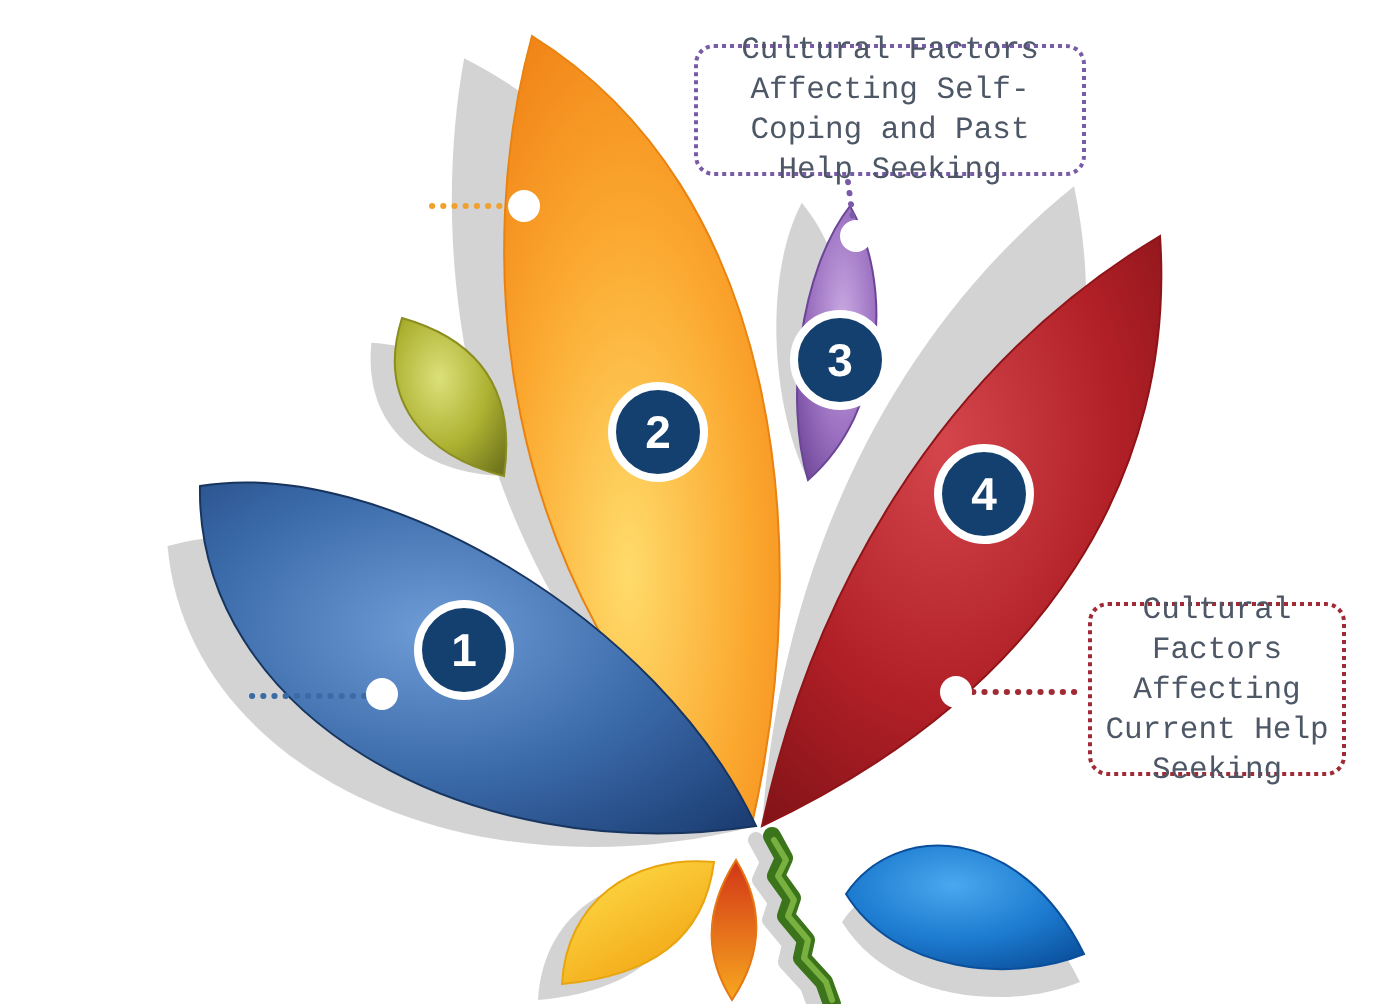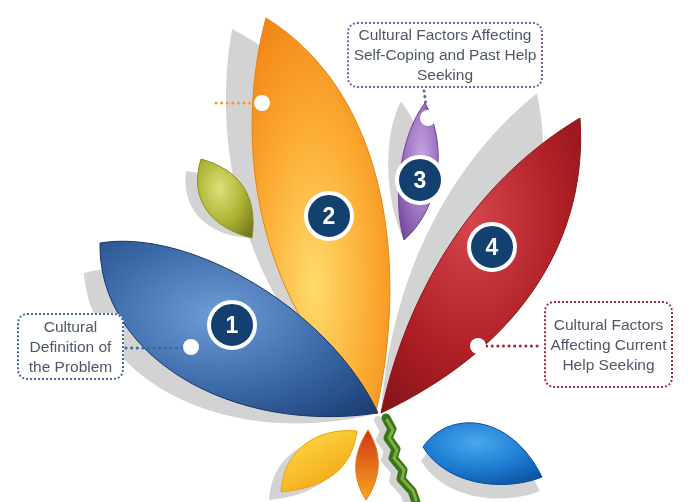--- a/index.html
+++ b/index.html
@@ -5,21 +5,21 @@
   html,body{margin:0;padding:0;background:#ffffff;}
   .canvas{
     position:relative;width:689px;height:502px;background:#ffffff;overflow:hidden;
     font-family:"Liberation Sans", sans-serif;
   }
   .flower-svg{position:absolute;left:0;top:0;}
   .callout{
     position:absolute;display:flex;align-items:center;justify-content:center;
     text-align:center;background:#ffffff;border-radius:10px;
     color:#4d5766;font-size:15.5px;line-height:20px;
-    padding:2px 3px;box-sizing:border-box;
+    padding:2px 3px;box-sizing:border-box;font-family:Liberation Mono, monospace;
   }
   .callout.purple{border:2px dotted #7a5ba8;}
   .callout.orange{border:2px dotted #f0a02c;}
   .callout.blue{border:2px dotted #3a6ba5;}
   .callout.red{border:2px dotted #a12b35;}
   .badge-num{
     font-family:"Liberation Sans", sans-serif;font-weight:bold;font-size:23px;
     fill:#ffffff;
   }
 </style>
@@ -123,21 +123,18 @@
       <circle cx="492" cy="247" r="23" fill="#14406f" stroke="#ffffff" stroke-width="4"></circle>
       <text class="badge-num" x="492" y="255" text-anchor="middle">4</text>
     </g>
   </svg>
 
   <div class="callout purple" style="left:347px;top:22px;width:196px;height:66px;">
     <span>Cultural Factors Affecting Self-Coping and Past Help Seeking</span>
   </div>
 
 
-  <div class="callout blue" style="left:17px;top:313px;width:107px;height:67px;">
-    <span>Cultural Definition of the Problem</span>
-  </div>
 
   <div class="callout red" style="left:544px;top:301px;width:129px;height:87px;">
     <span>Cultural Factors Affecting Current Help Seeking</span>
   </div>
 
 </div>
 
 </body></html>

